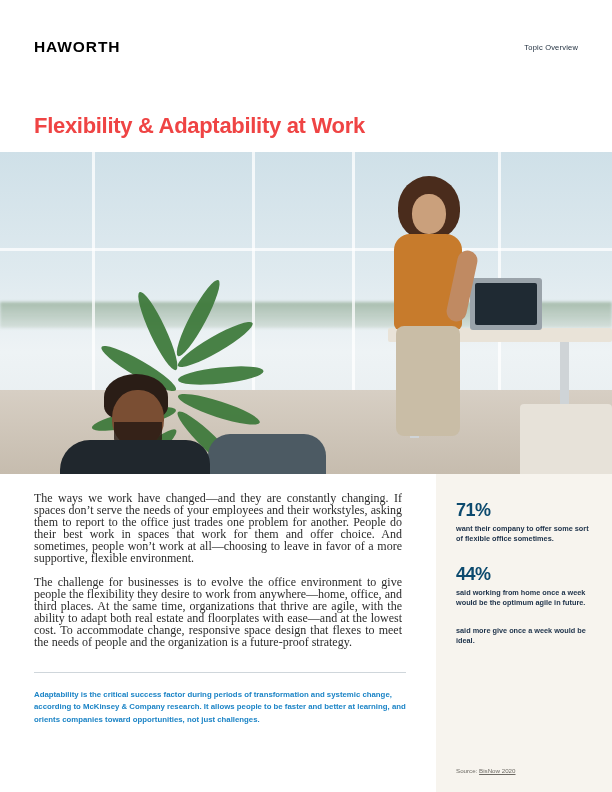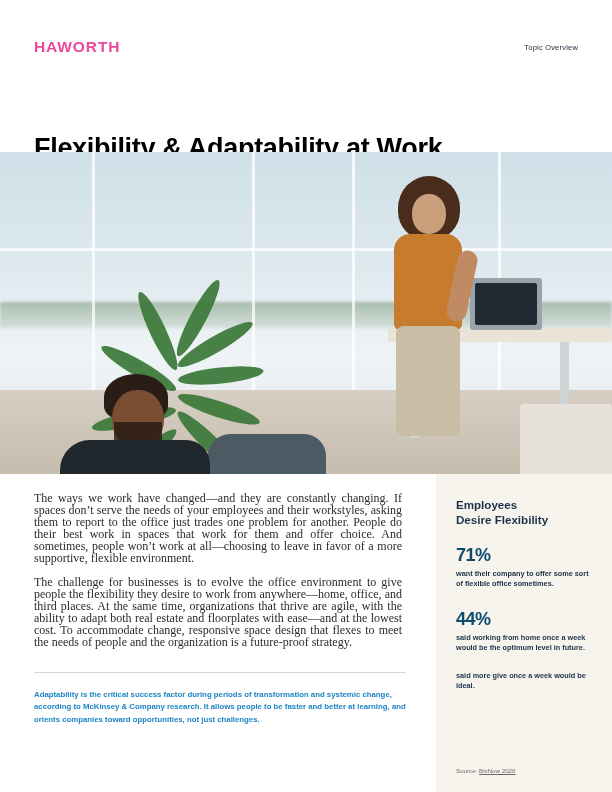--- a/index.html
+++ b/index.html
@@ -25,40 +25,40 @@
     padding: 0 34px;
     display: flex;
     align-items: center;
     justify-content: space-between;
   }
   .logo {
     font-family: "Liberation Sans", sans-serif;
     font-weight: bold;
     font-size: 15.5px;
     letter-spacing: 0.9px;
-    color: #ec4899;
+    color: #000000;
   }
   .topic-overview {
     font-family: "Liberation Sans", sans-serif;
     font-size: 7.5px;
     color: #1b2a3a;
     letter-spacing: 0.2px;
     margin-left: 10px;
   }
 
   
   .title {
     position: absolute;
-    top: 115px; left: 34px;
+    top: 98px; left: 34px;
     width: 540px;
     font-family: "Liberation Sans", sans-serif;
     font-weight: bold;
-    font-size: 27px;
+    font-size: 22px;
     letter-spacing: -0.3px;
-    color: #000000;
+    color: #ef4444;
   }
 
   
   .hero {
     position: absolute;
     top: 152px; left: 0;
     width: 612px; height: 322px;
     overflow: hidden;
     background: #b9cdd6;
   }
@@ -344,33 +344,29 @@
   </div>
 
   <div class="body-col">
     <p class="para">The ways we work have changed—and they are constantly changing. If spaces don’t serve the needs of your employees and their workstyles, asking them to report to the office just trades one problem for another. People do their best work in spaces that work for them and offer choice. And sometimes, people won’t work at all—choosing to leave in favor of a more supportive, flexible environment.</p>
     <p class="para">The challenge for businesses is to evolve the office environment to give people the flexibility they desire to work from anywhere—home, office, and third places. At the same time, organizations that thrive are agile, with the ability to adapt both real estate and floorplates with ease—and at the lowest cost. To accommodate change, responsive space design that flexes to meet the needs of people and the organization is a future-proof strategy.</p>
   </div>
 
   <div class="pullquote">Adaptability is the critical success factor during periods of transformation and systemic change, according to McKinsey &amp; Company research. It allows people to be faster and better at learning, and orients companies toward opportunities, not just challenges.</div>
 
   <div class="sidebar">
-    <div class="side-title">
-      <div>Employees</div>
-      <div>Desire Flexibility</div>
-    </div>
 
     <div class="stat">
       <div class="stat-num">71%</div>
       <div class="stat-text">want their company to offer some sort of flexible office sometimes.</div>
     </div>
 
     <div class="stat">
       <div class="stat-num">44%</div>
-      <div class="stat-text">said working from home once a week would be the optimum level in future.</div>
+      <div class="stat-text">said working from home once a week would be the optimum agile in future.</div>
     </div>
 
     <div class="stat">
       <div class="stat-text">said more give once a week would be ideal.</div>
     </div>
 
     <div class="source">
       <span>Source: </span><u>BisNow 2020</u>
     </div>
   </div>

